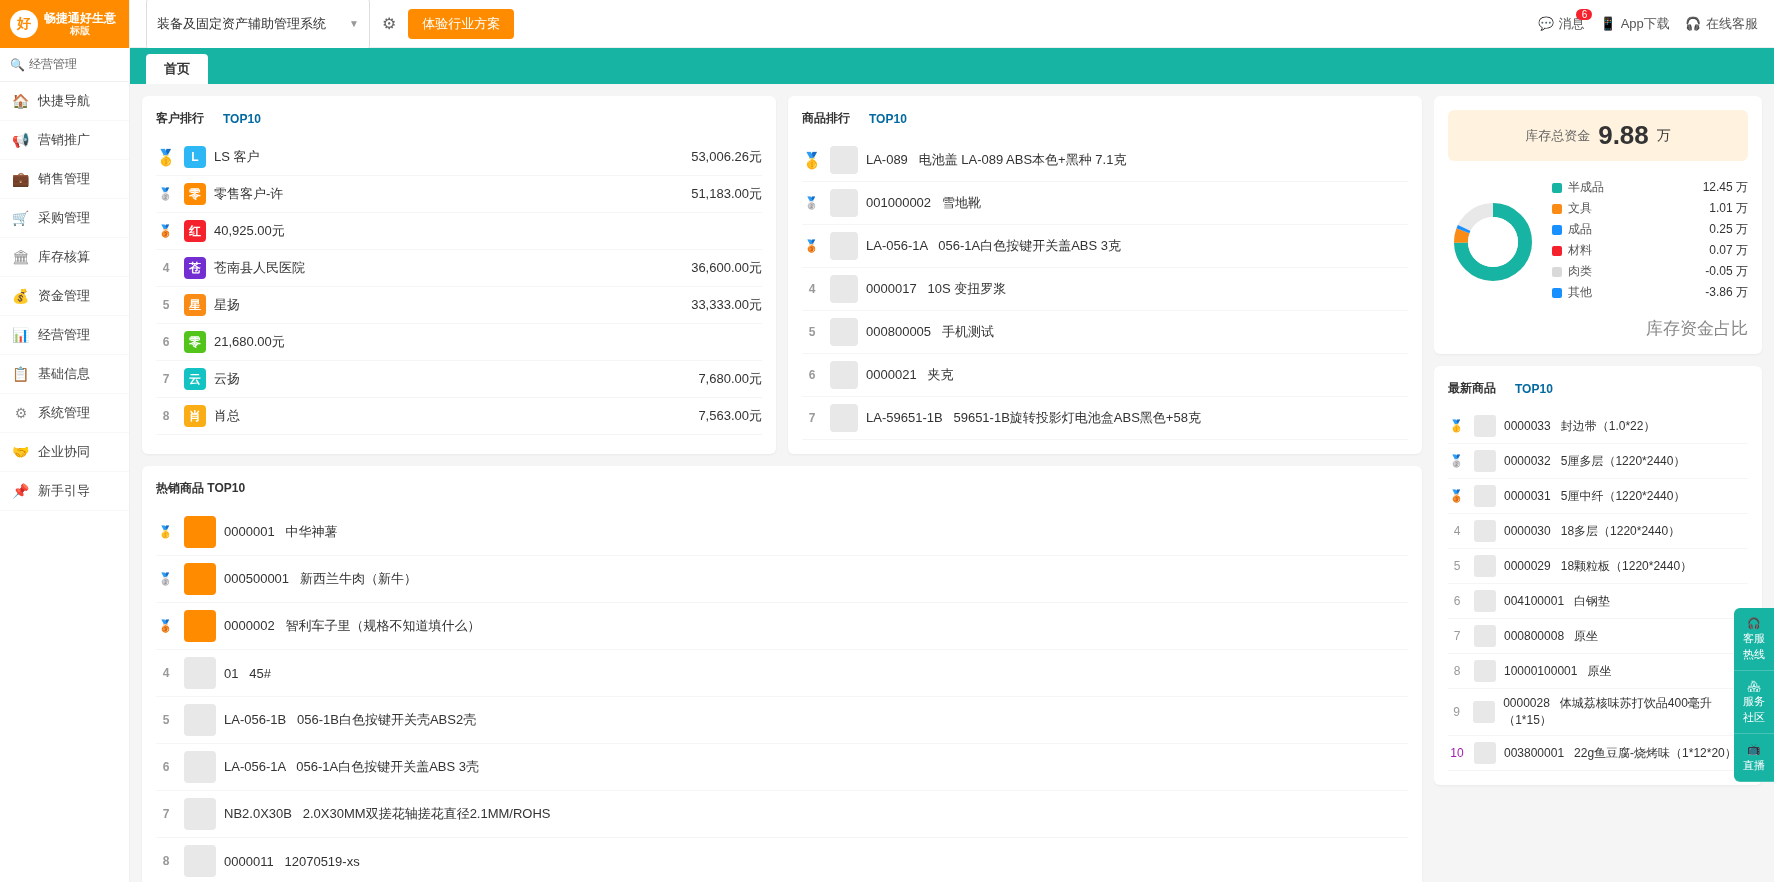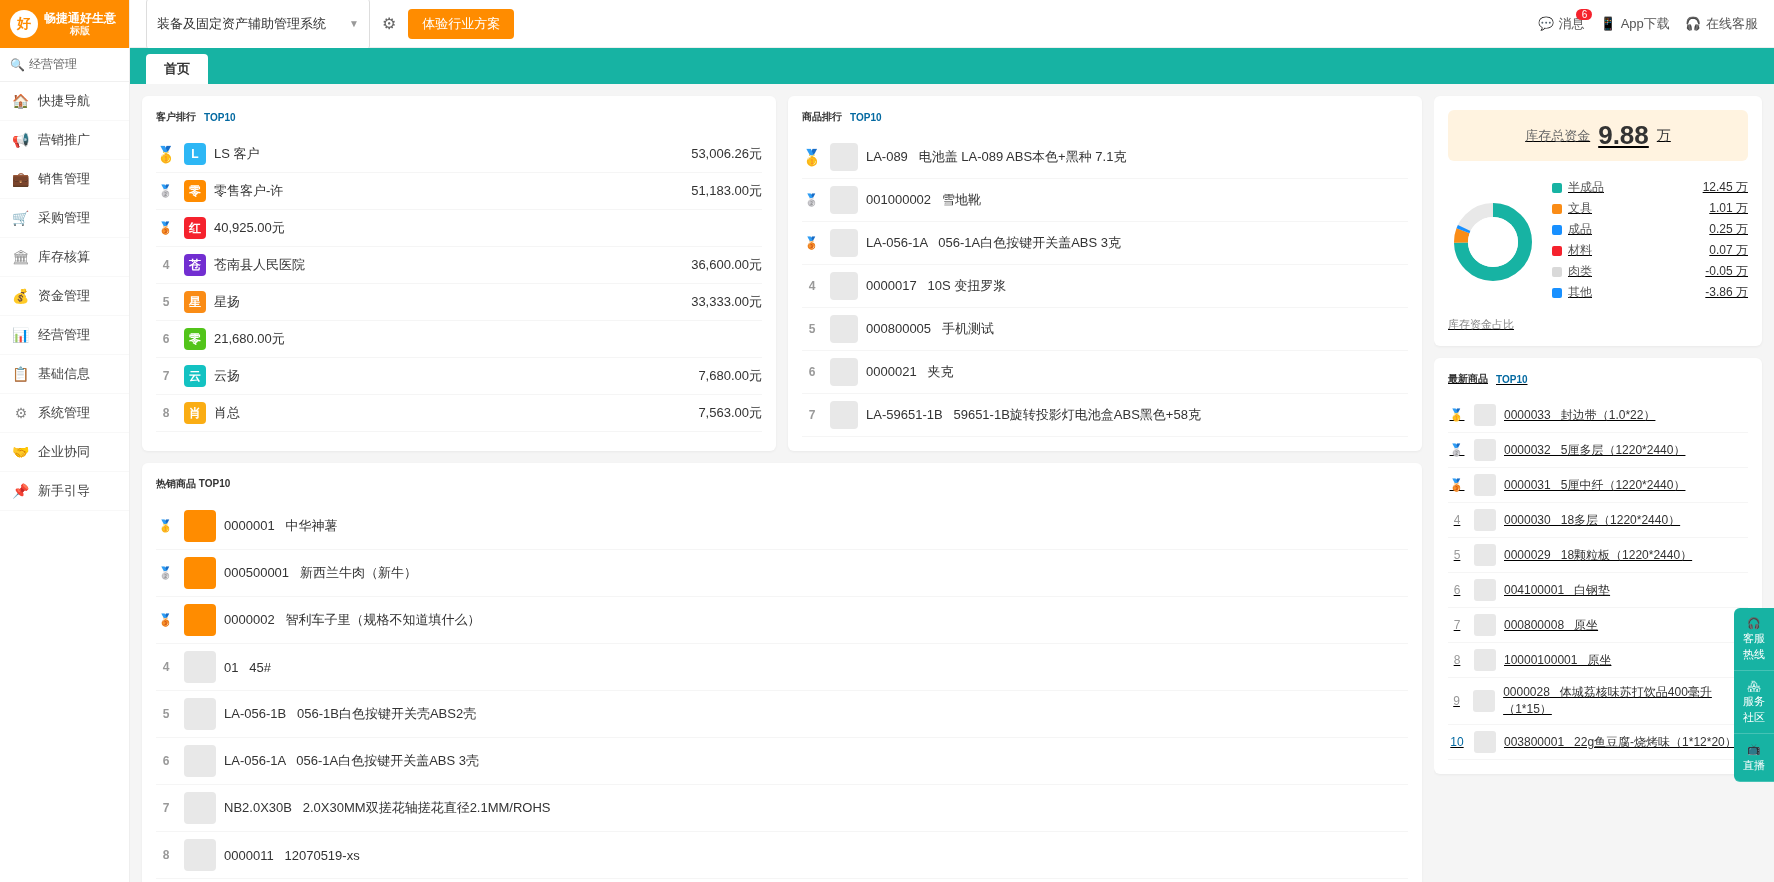--- a/index.html
+++ b/index.html
@@ -145,23 +145,23 @@
     }
 
     
     .card {
       background: #fff;
       border-radius: 6px;
       padding: 14px;
       box-shadow: 0 1px 3px rgba(0,0,0,0.05);
     }
     .card-title {
-      font-size: 10px; font-weight: bold; color: #333;
+      font-size: 12px; font-weight: bold; color: #333;
       margin-bottom: 12px;
-      display: flex; align-items: center; gap: 8px;
+      display: flex; align-items: center; gap: 19px;
     }
     .card-title-highlight { color: #0369a1; }
 
     
     .rank-list { list-style: none; }
     .rank-item {
       display: flex; align-items: center; gap: 8px;
       padding: 7px 0;
       border-bottom: 1px solid #f5f5f5;
       font-size: 13px;
@@ -201,21 +201,20 @@
     }
     .hot-img.has-img { background: #ff8c00; }
 
     
     .right-card {
       background: #fff;
       border-radius: 6px;
       margin: 12px 12px 12px 0;
       padding: 14px;
       box-shadow: 0 1px 3px rgba(0,0,0,0.05);
-      text-decoration: underline;
     }
     .inventory-total-value {
       font-size: 26px; font-weight: bold; color: #333;
     }
     .inventory-total-unit { font-size: 14px; color: #333; }
     .inventory-total-bg {
       background: #fff3e0;
       border-radius: 6px;
       padding: 10px 16px;
       margin-bottom: 10px;
@@ -233,21 +232,21 @@
       display: flex; align-items: center; gap: 6px;
       font-size: 12px; color: #555; margin-bottom: 4px;
       justify-content: space-between;
     }
     .legend-dot {
       width: 10px; height: 10px; border-radius: 2px; flex-shrink: 0;
     }
     .legend-label { flex: 1; }
     .legend-value { color: #333; font-size: 12px; }
     .chart-label {
-      font-size: 11px; color: #888; text-align: left; margin-top: 4px;
+      font-size: 17px; color: #888; text-align: right; margin-top: 4px;
     }
 
     
     .newest-item {
       display: flex; align-items: center; gap: 8px;
       padding: 6px 0;
       border-bottom: 1px solid #f5f5f5;
       font-size: 12px; color: #333;
     }
     .newest-num { width: 18px; text-align: center; color: #999; font-size: 12px; }
@@ -648,21 +647,21 @@
             <span class="newest-num" style="color:#999">8</span>
             <div class="newest-img"></div>
             <span>10000100001 &nbsp; 原坐</span>
           </div>
           <div class="newest-item">
             <span class="newest-num" style="color:#999">9</span>
             <div class="newest-img"></div>
             <span>0000028 &nbsp; 体城荔核味苏打饮品400毫升（1*15）</span>
           </div>
           <div class="newest-item">
-            <span class="newest-num" style="color:#0369a1">10</span>
+            <span class="newest-num" style="color:#a21caf">10</span>
             <div class="newest-img"></div>
             <span>003800001 &nbsp; 22g鱼豆腐-烧烤味（1*12*20）</span>
           </div>
         </div>
       </div>
     </div>
   </div>
 </div>
 
 <div class="float-service">

